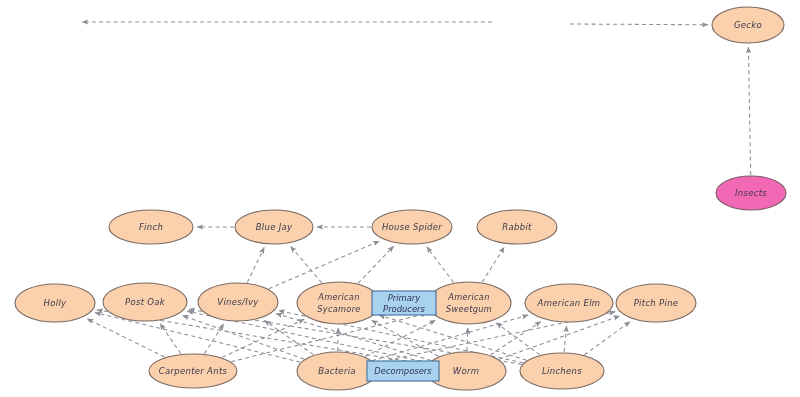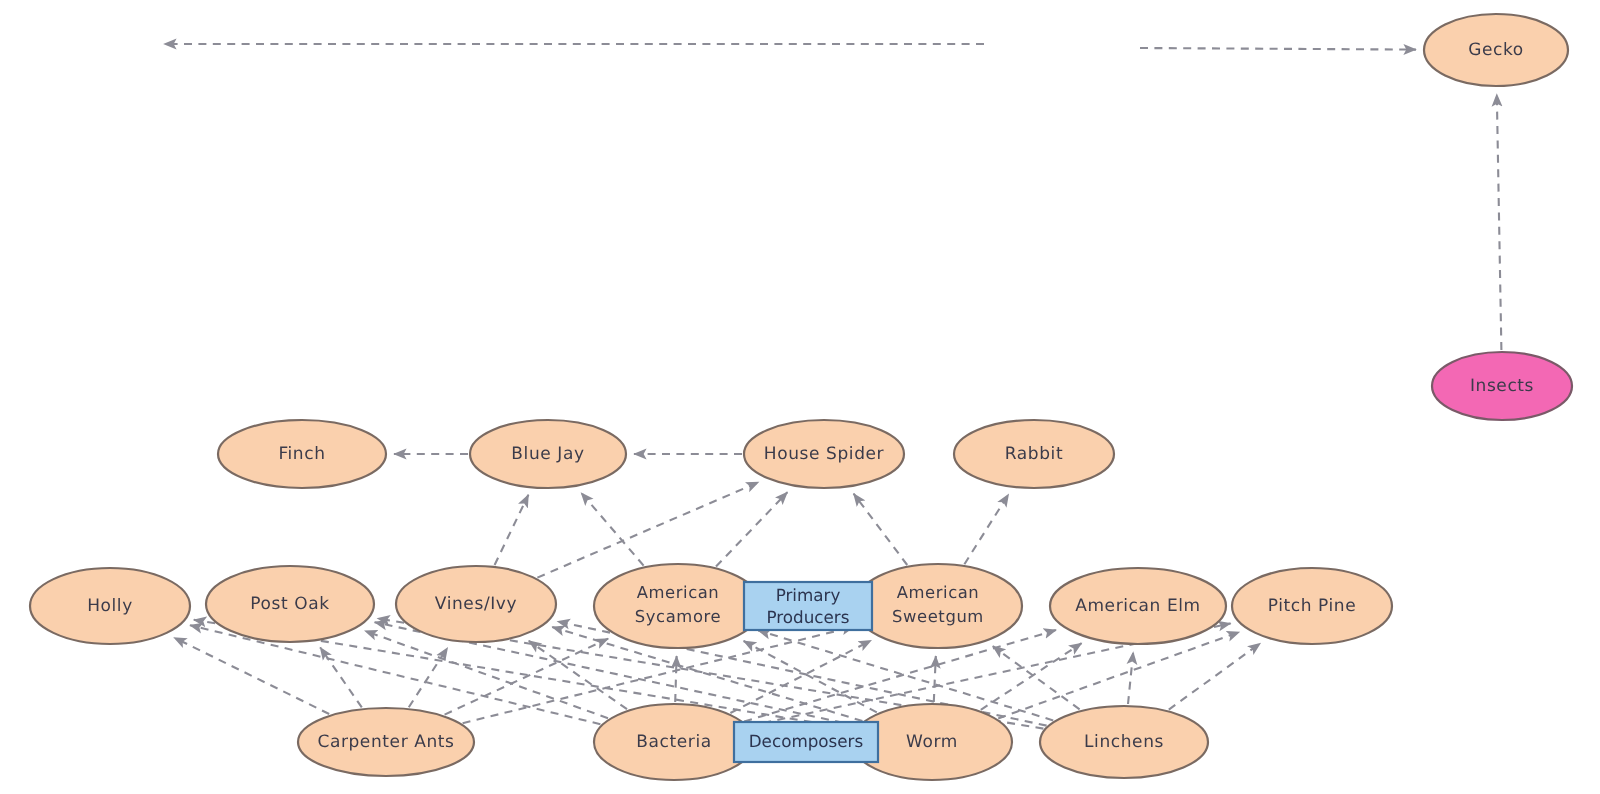--- a/index.html
+++ b/index.html
@@ -11,20 +11,21 @@
   body {
     font-family: "DejaVu Sans", sans-serif;
   }
   #canvas-wrap {
     position: relative;
     width: 800px;
     height: 397px;
     overflow: hidden;
     background: #ffffff;
     border-bottom: 1px solid #d9d9d9;
+    font-style: italic;
   }
   svg#web {
     position: absolute;
     left: 0;
     top: 0;
     width: 800px;
     height: 397px;
     display: block;
   }
   .node-ell {

